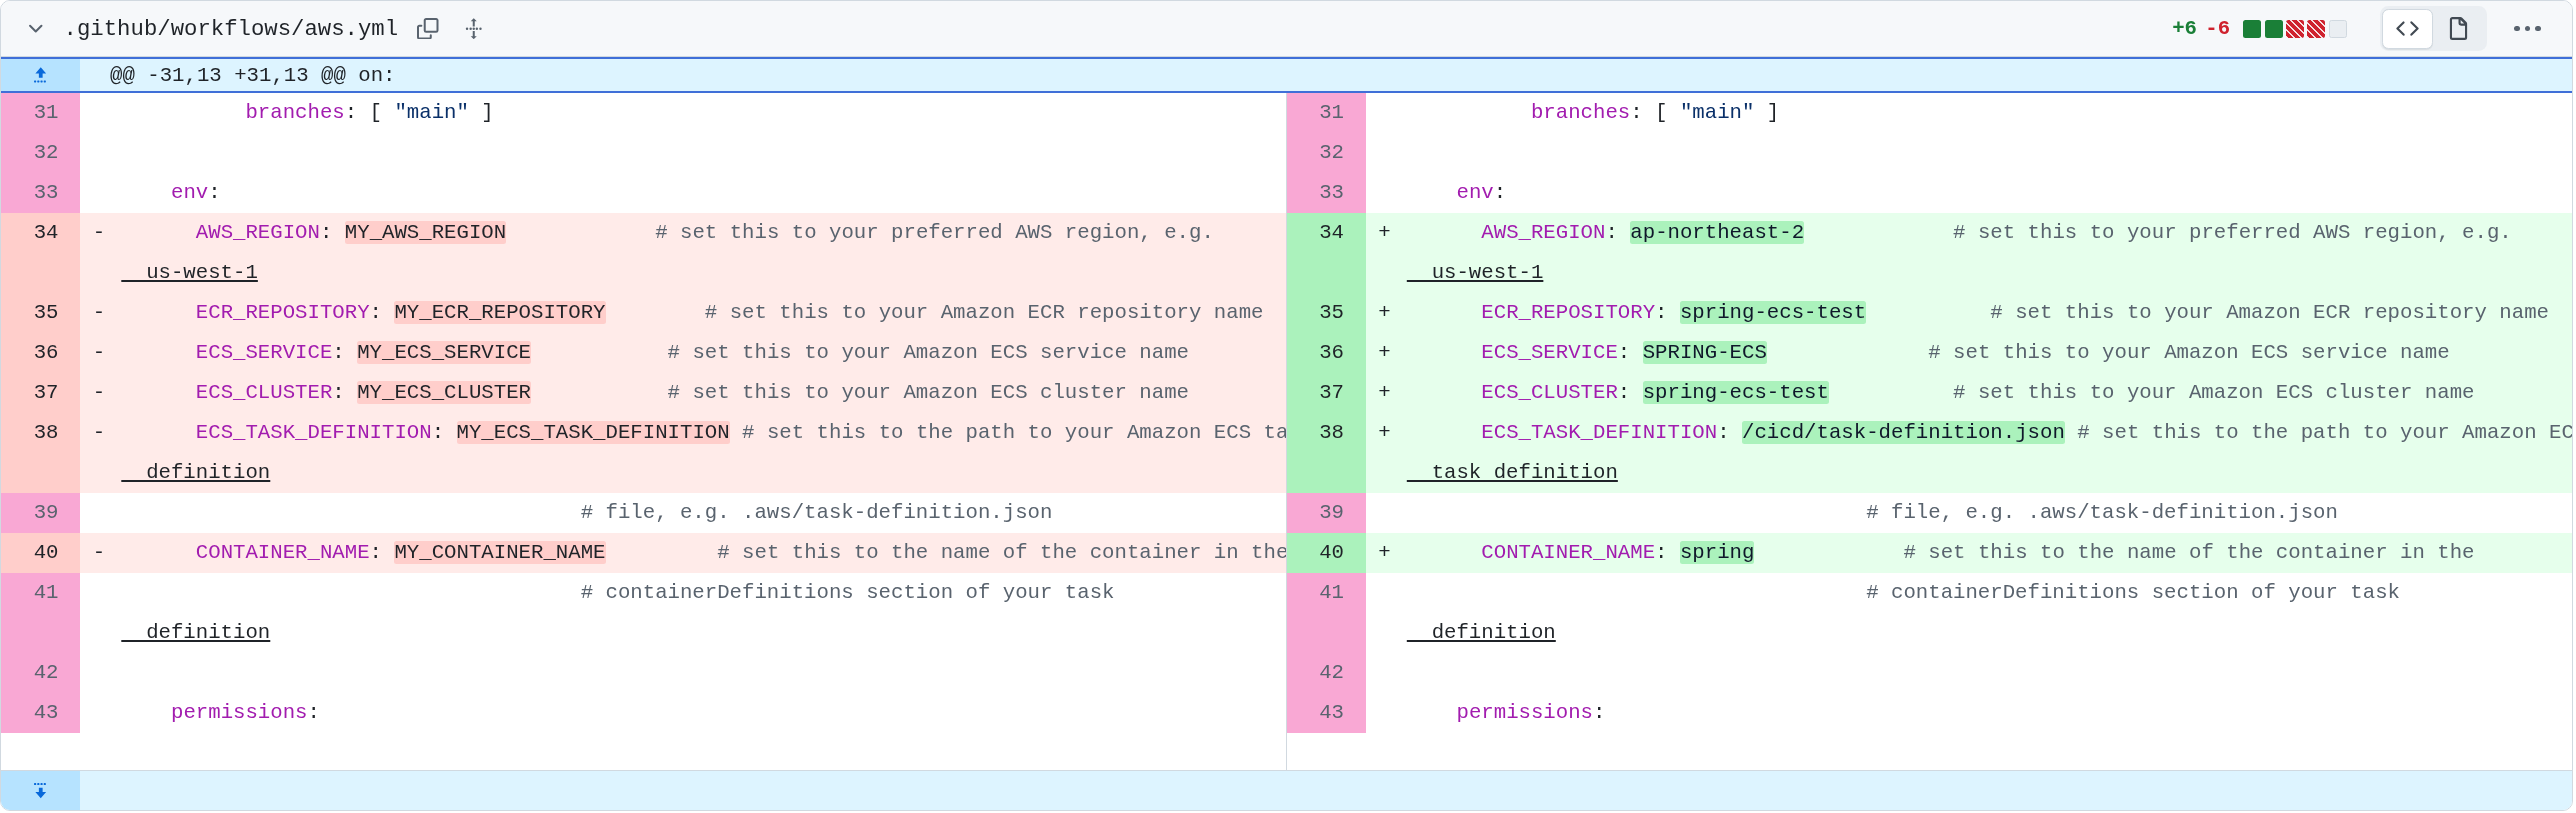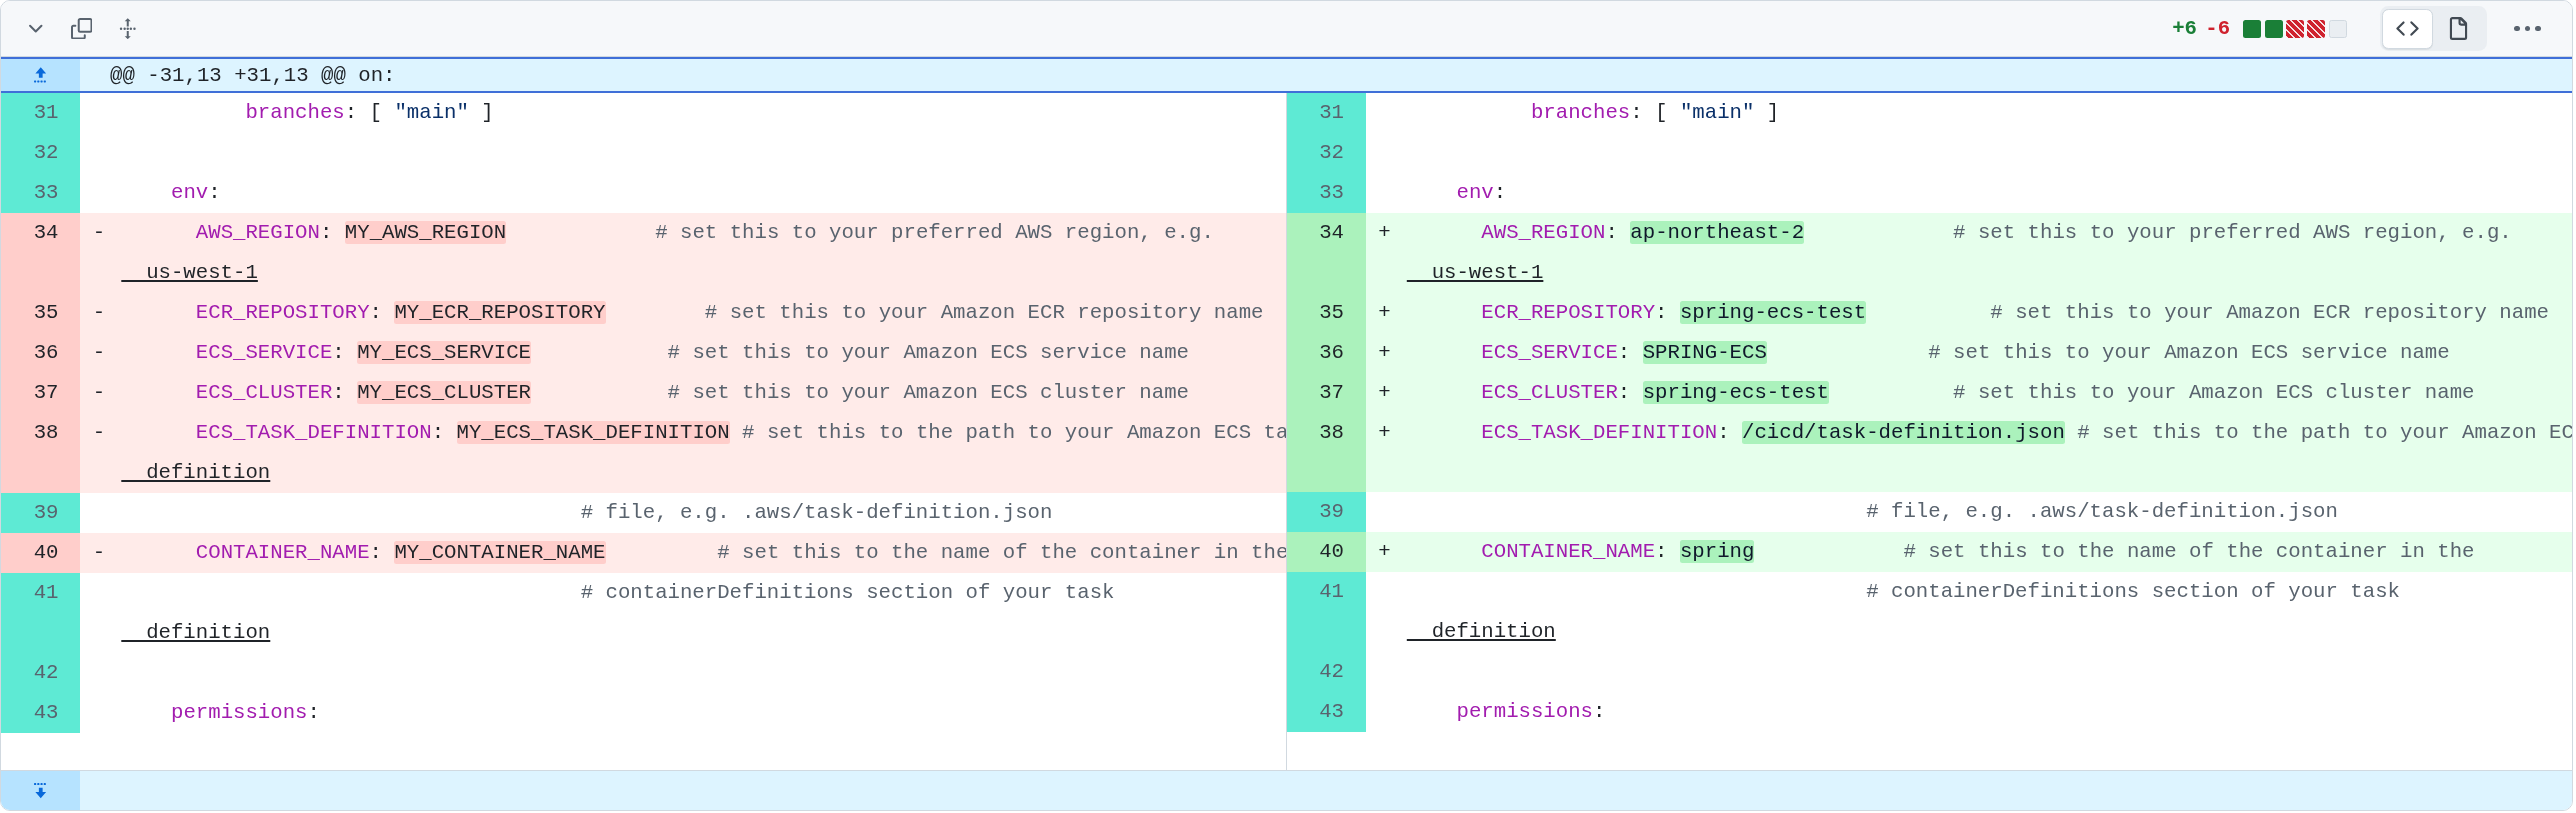--- a/index.html
+++ b/index.html
@@ -134,21 +134,21 @@
     flex:1;
     white-space:pre;
     padding-left:3.3px;
     overflow:hidden;
     color:#1f2328;
   }
   .code .wrap2{display:block;text-decoration:underline;}
 
   
   .line.ctx{background:#ffffff;}
-  .line.ctx .ln{background:#5eead4;}
+  .line.ctx .ln{background:#f9a8d4;}
 
   .line.del{background:#ffebe9;}
   .line.del .ln{background:#ffcecb;color:#1f2328;}
   .line.del .marker{color:#1f2328;}
 
   .line.add{background:#e6ffec;}
   .line.add .ln{background:#abf2bc;color:#1f2328;}
   .line.add .marker{color:#1f2328;}
 
   
@@ -180,20 +180,21 @@
 <div class="diff-card">
 
   <div class="file-header">
 
     <div class="chevron-btn">
       <svg width="21.5" height="21.5" viewBox="0 0 16 16" fill="currentColor" aria-hidden="true">
         <path d="M12.78 5.22a.75.75 0 0 1 0 1.06l-4.25 4.25a.75.75 0 0 1-1.06 0L3.22 6.28a.75.75 0 0 1 1.06-1.06L8 8.94l3.72-3.72a.75.75 0 0 1 1.06 0Z"></path>
       </svg>
     </div>
 
+    <div class="file-name">.github/workflows/aws.yml</div>
 
     <div class="hdr-icon">
       <svg width="21.5" height="21.5" viewBox="0 0 16 16" fill="currentColor" aria-hidden="true">
         <path d="M0 6.75C0 5.784.784 5 1.75 5h1.5a.75.75 0 0 1 0 1.5h-1.5a.25.25 0 0 0-.25.25v7.5c0 .138.112.25.25.25h7.5a.25.25 0 0 0 .25-.25v-1.5a.75.75 0 0 1 1.5 0v1.5A1.75 1.75 0 0 1 9.25 16h-7.5A1.75 1.75 0 0 1 0 14.25Z"></path>
         <path d="M5 1.75C5 .784 5.784 0 6.75 0h7.5C15.216 0 16 .784 16 1.75v7.5A1.75 1.75 0 0 1 14.25 11h-7.5A1.75 1.75 0 0 1 5 9.25Zm1.75-.25a.25.25 0 0 0-.25.25v7.5c0 .138.112.25.25.25h7.5a.25.25 0 0 0 .25-.25v-7.5a.25.25 0 0 0-.25-.25Z"></path>
       </svg>
     </div>
 
     <div class="hdr-icon">
       <svg width="21.5" height="21.5" viewBox="0 0 16 16" fill="currentColor" aria-hidden="true">
@@ -353,21 +354,21 @@
           <div class="code"><span class="pn">      </span><span class="k">ECS_SERVICE</span><span class="pn">: </span><span class="hl-add">SPRING-ECS</span><span class="pn">             </span><span class="cm"># set this to your Amazon ECS service name</span></div>
         </div>
         <div class="line add">
           <div class="ln">37</div>
           <div class="marker">+</div>
           <div class="code"><span class="pn">      </span><span class="k">ECS_CLUSTER</span><span class="pn">: </span><span class="hl-add">spring-ecs-test</span><span class="pn">          </span><span class="cm"># set this to your Amazon ECS cluster name</span></div>
         </div>
         <div class="line add" style="min-height: 79px;">
           <div class="ln">38</div>
           <div class="marker">+</div>
-          <div class="code"><span class="pn">      </span><span class="k">ECS_TASK_DEFINITION</span><span class="pn">: </span><span class="hl-add">/cicd/task-definition.json</span><span class="pn"> </span><span class="cm"># set this to the path to your Amazon ECS</span></div>
+          <div class="code"><span class="pn">      </span><span class="k">ECS_TASK_DEFINITION</span><span class="pn">: </span><span class="hl-add">/cicd/task-definition.json</span><span class="pn"> </span><span class="cm"># set this to the path to your Amazon ECS</span><span class="wrap2">  task definition</span></div>
         </div>
         <div class="line ctx">
           <div class="ln">39</div>
           <div class="marker"></div>
           <div class="code"><span class="pn">                                     </span><span class="cm"># file, e.g. .aws/task-definition.json</span></div>
         </div>
         <div class="line add">
           <div class="ln">40</div>
           <div class="marker">+</div>
           <div class="code"><span class="pn">      </span><span class="k">CONTAINER_NAME</span><span class="pn">: </span><span class="hl-add">spring</span><span class="pn">            </span><span class="cm"># set this to the name of the container in the</span></div>

